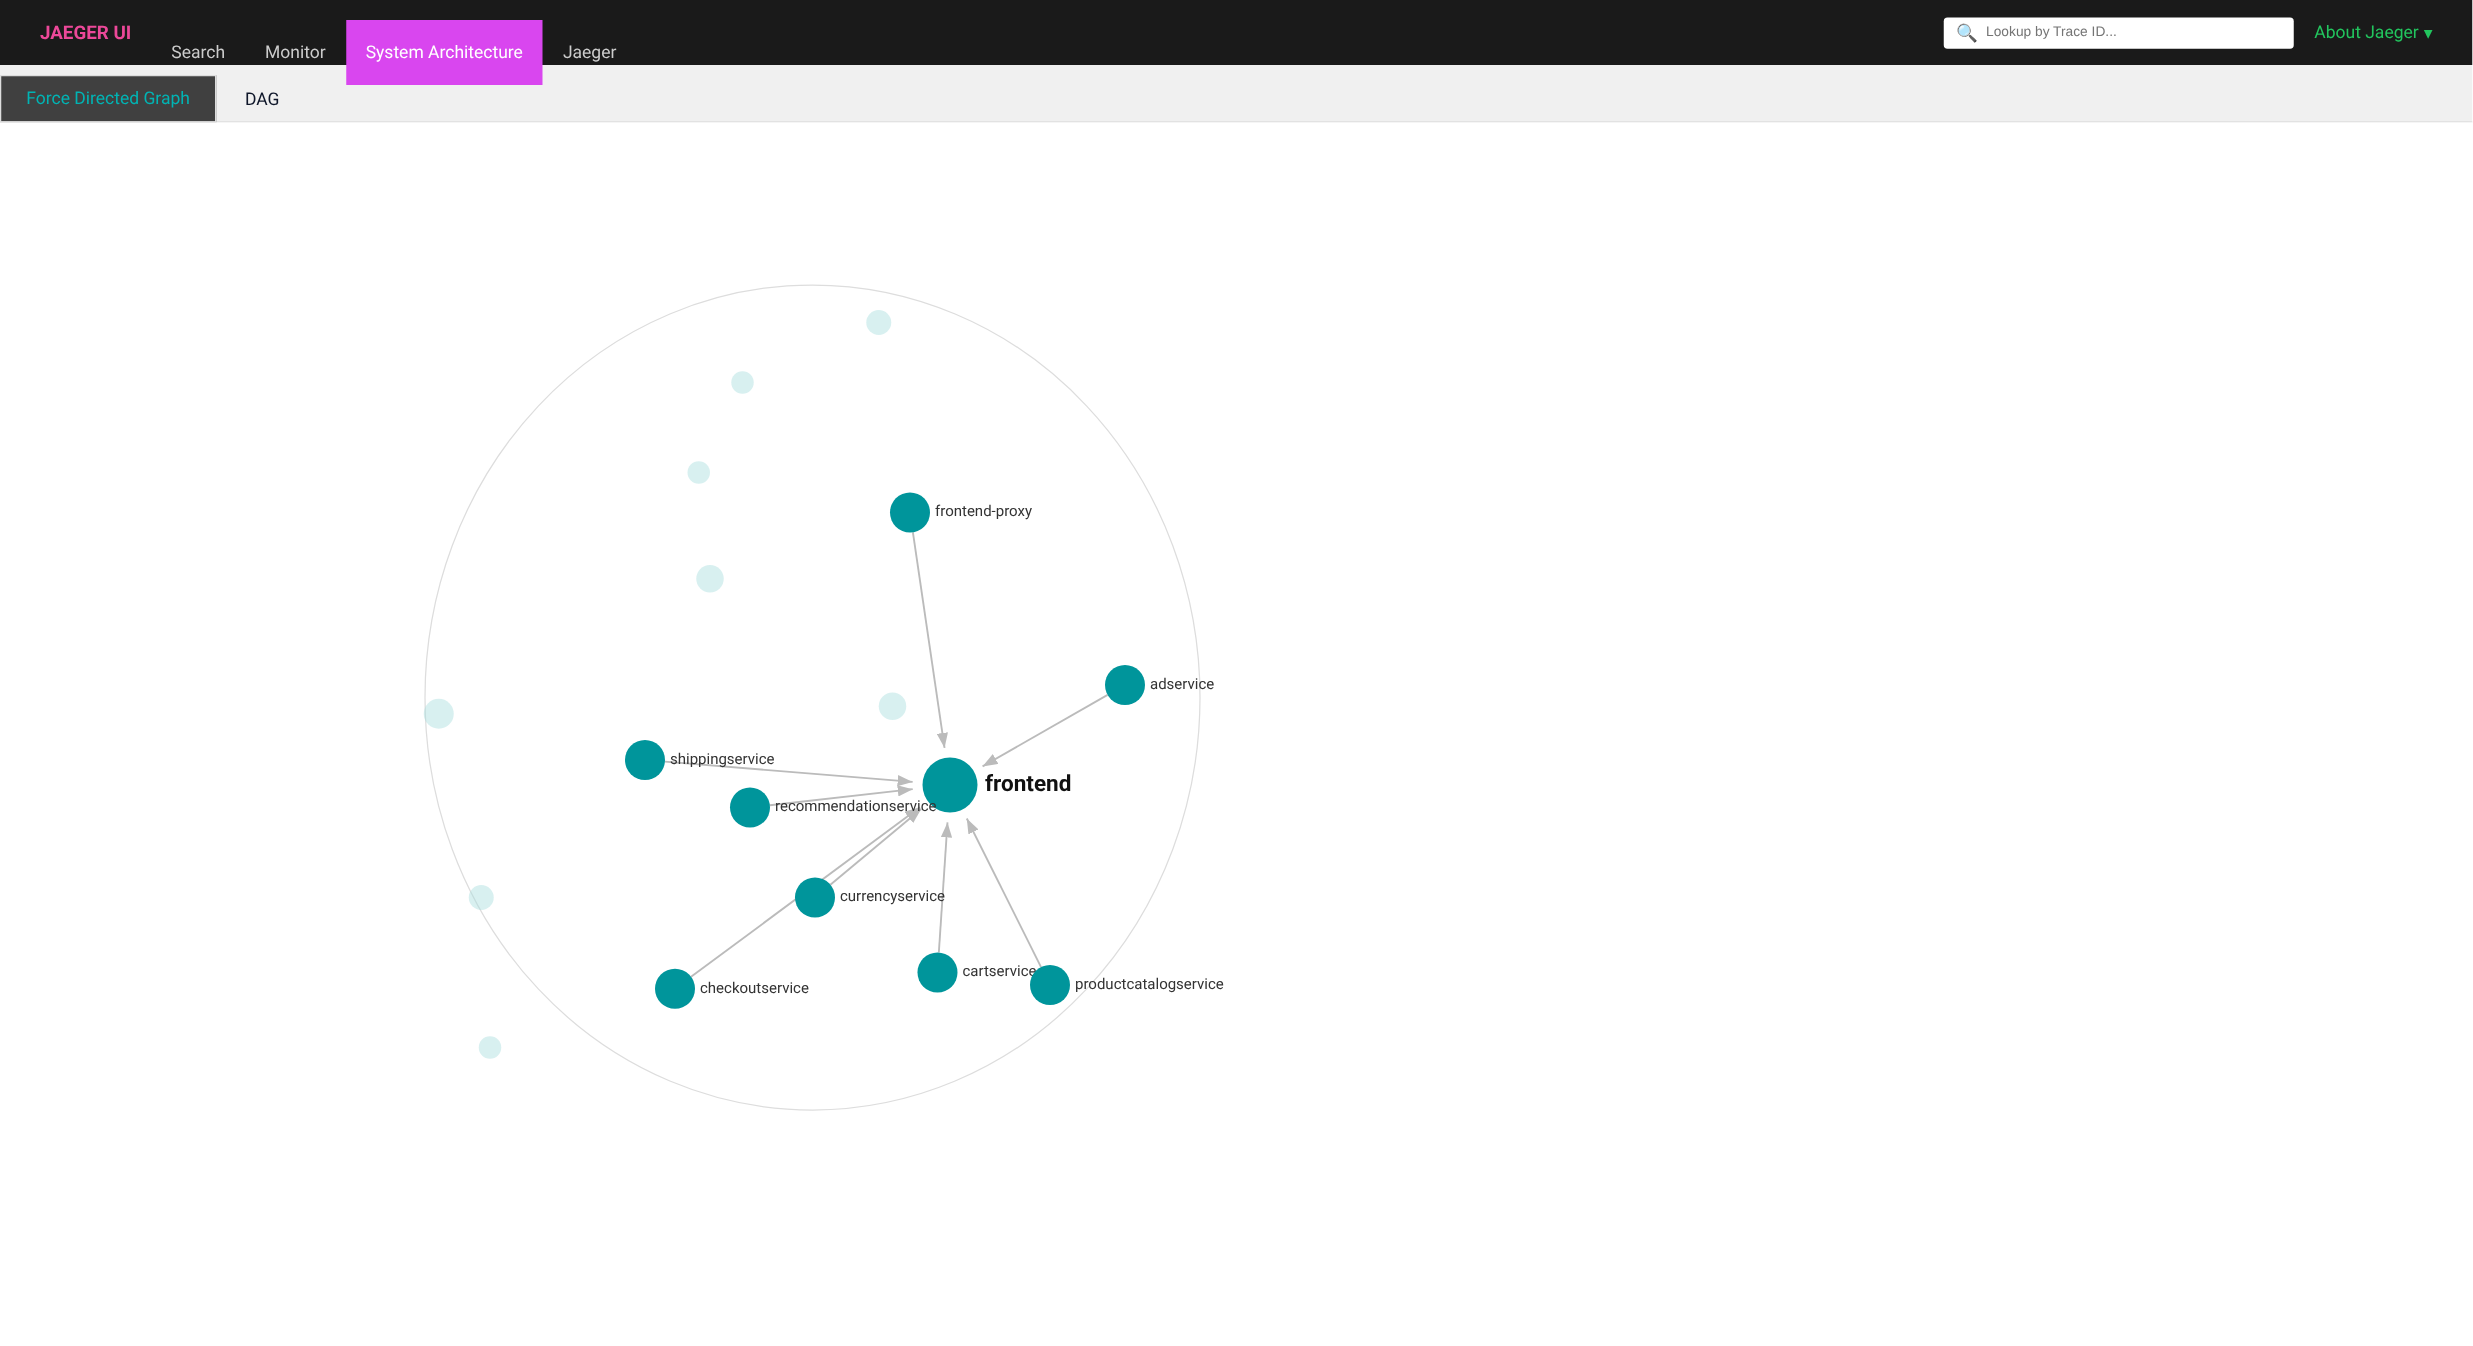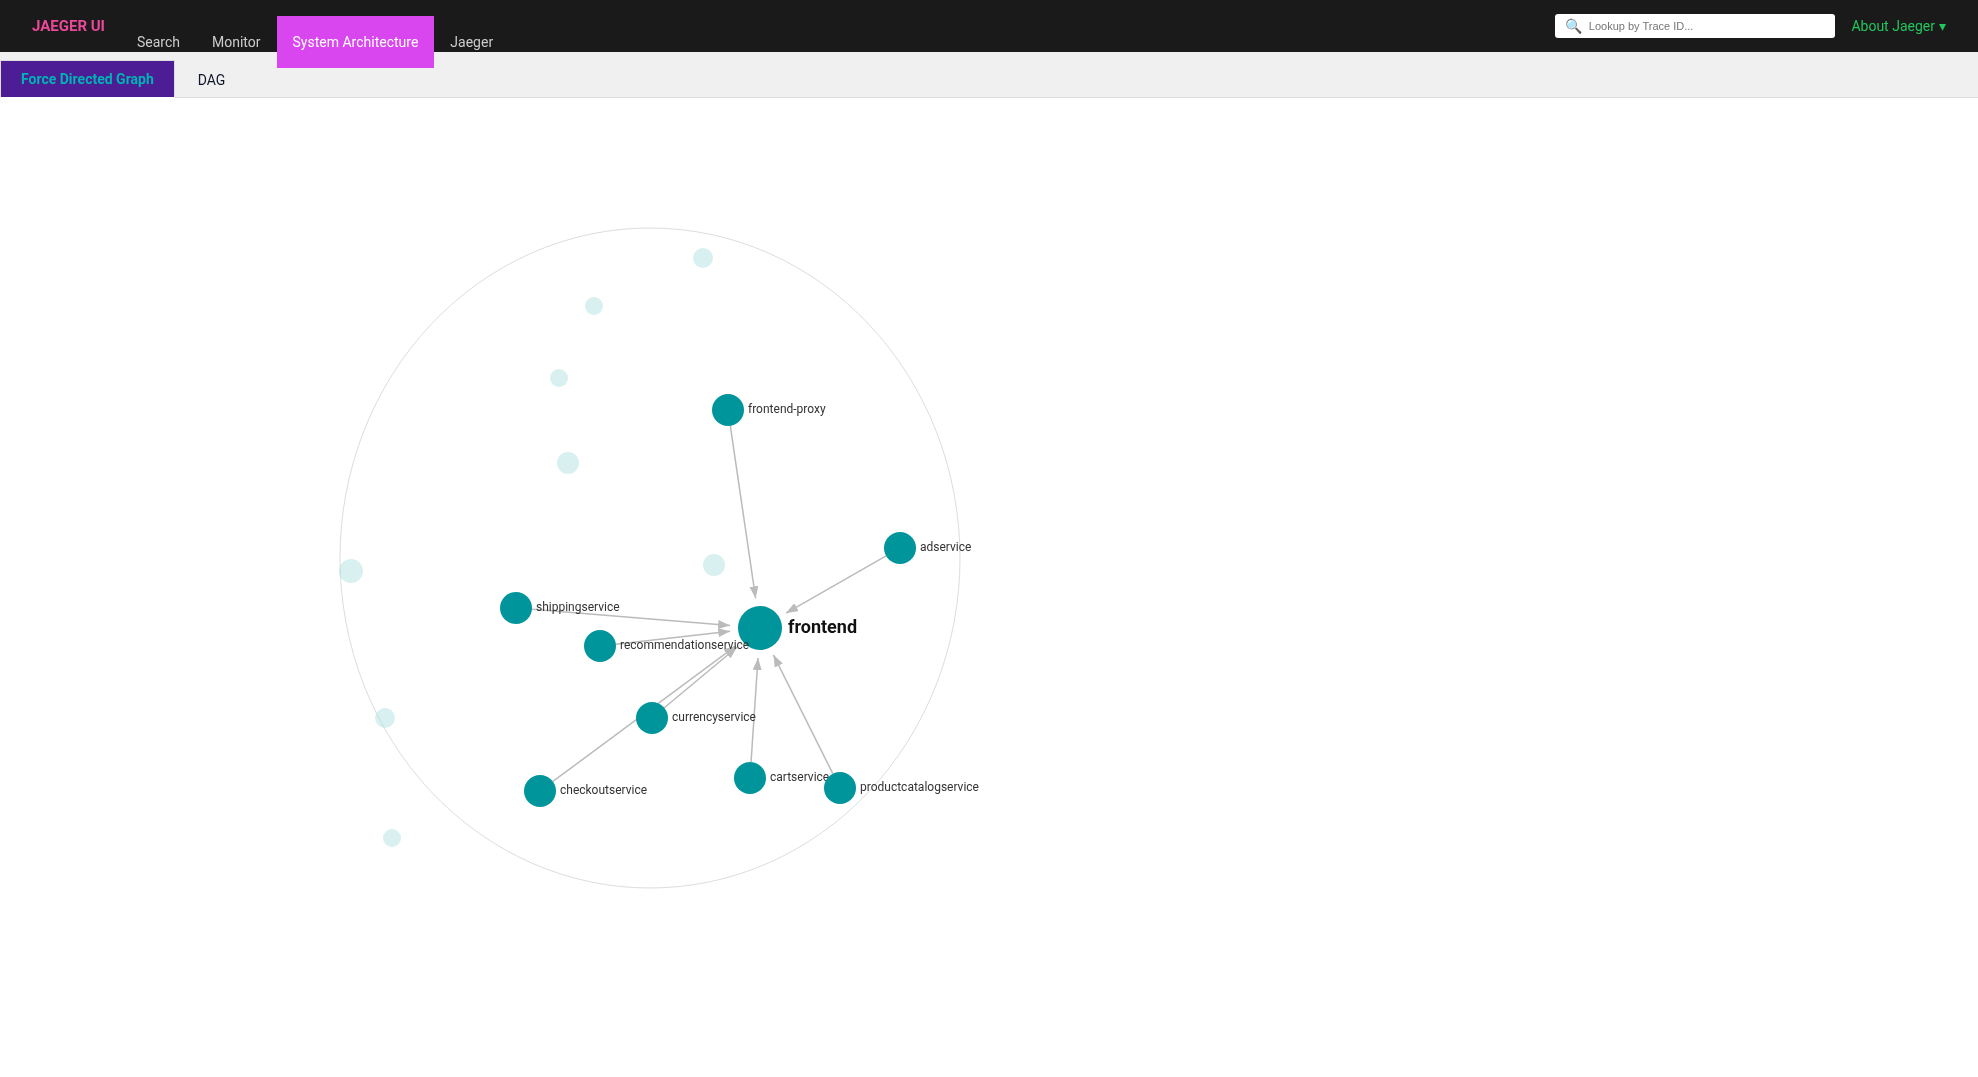--- a/index.html
+++ b/index.html
@@ -84,24 +84,24 @@
       cursor: pointer;
       border: 1px solid transparent;
       border-bottom: none;
       margin-right: 2px;
       background: transparent;
       color: #0f172a;
       position: relative;
       bottom: -1px;
     }
     .tab.active {
-      background: #4c1d95;
+      background: #404040;
       border-color: #ddd;
       color: #00b4b4;
-      font-weight: 700;
+      font-weight: 400;
       border-bottom: 1px solid #fff;
     }
 
     
     .graph-area {
       width: 100%;
       height: calc(100vh - 98px);
       background: #fff;
       position: relative;
       overflow: hidden;

